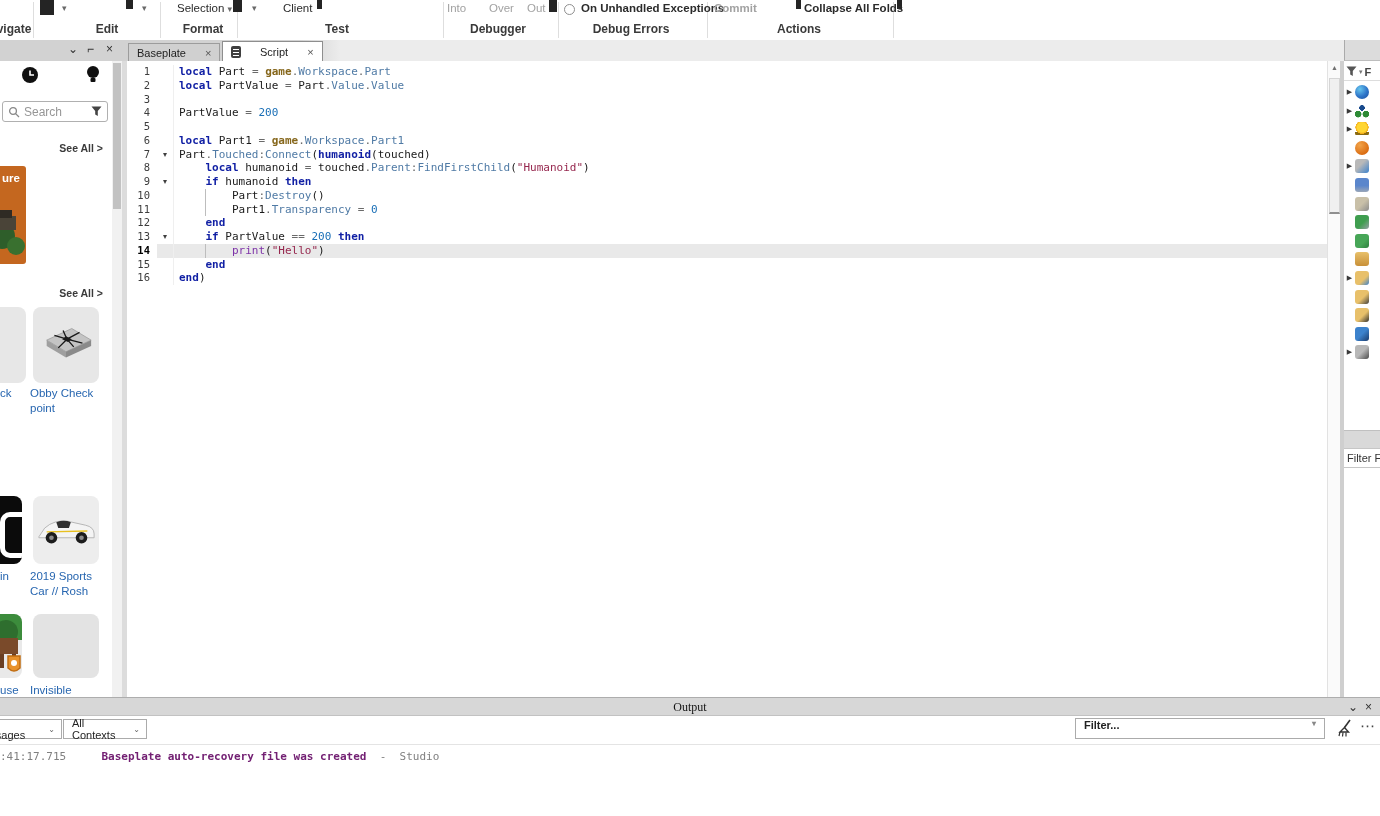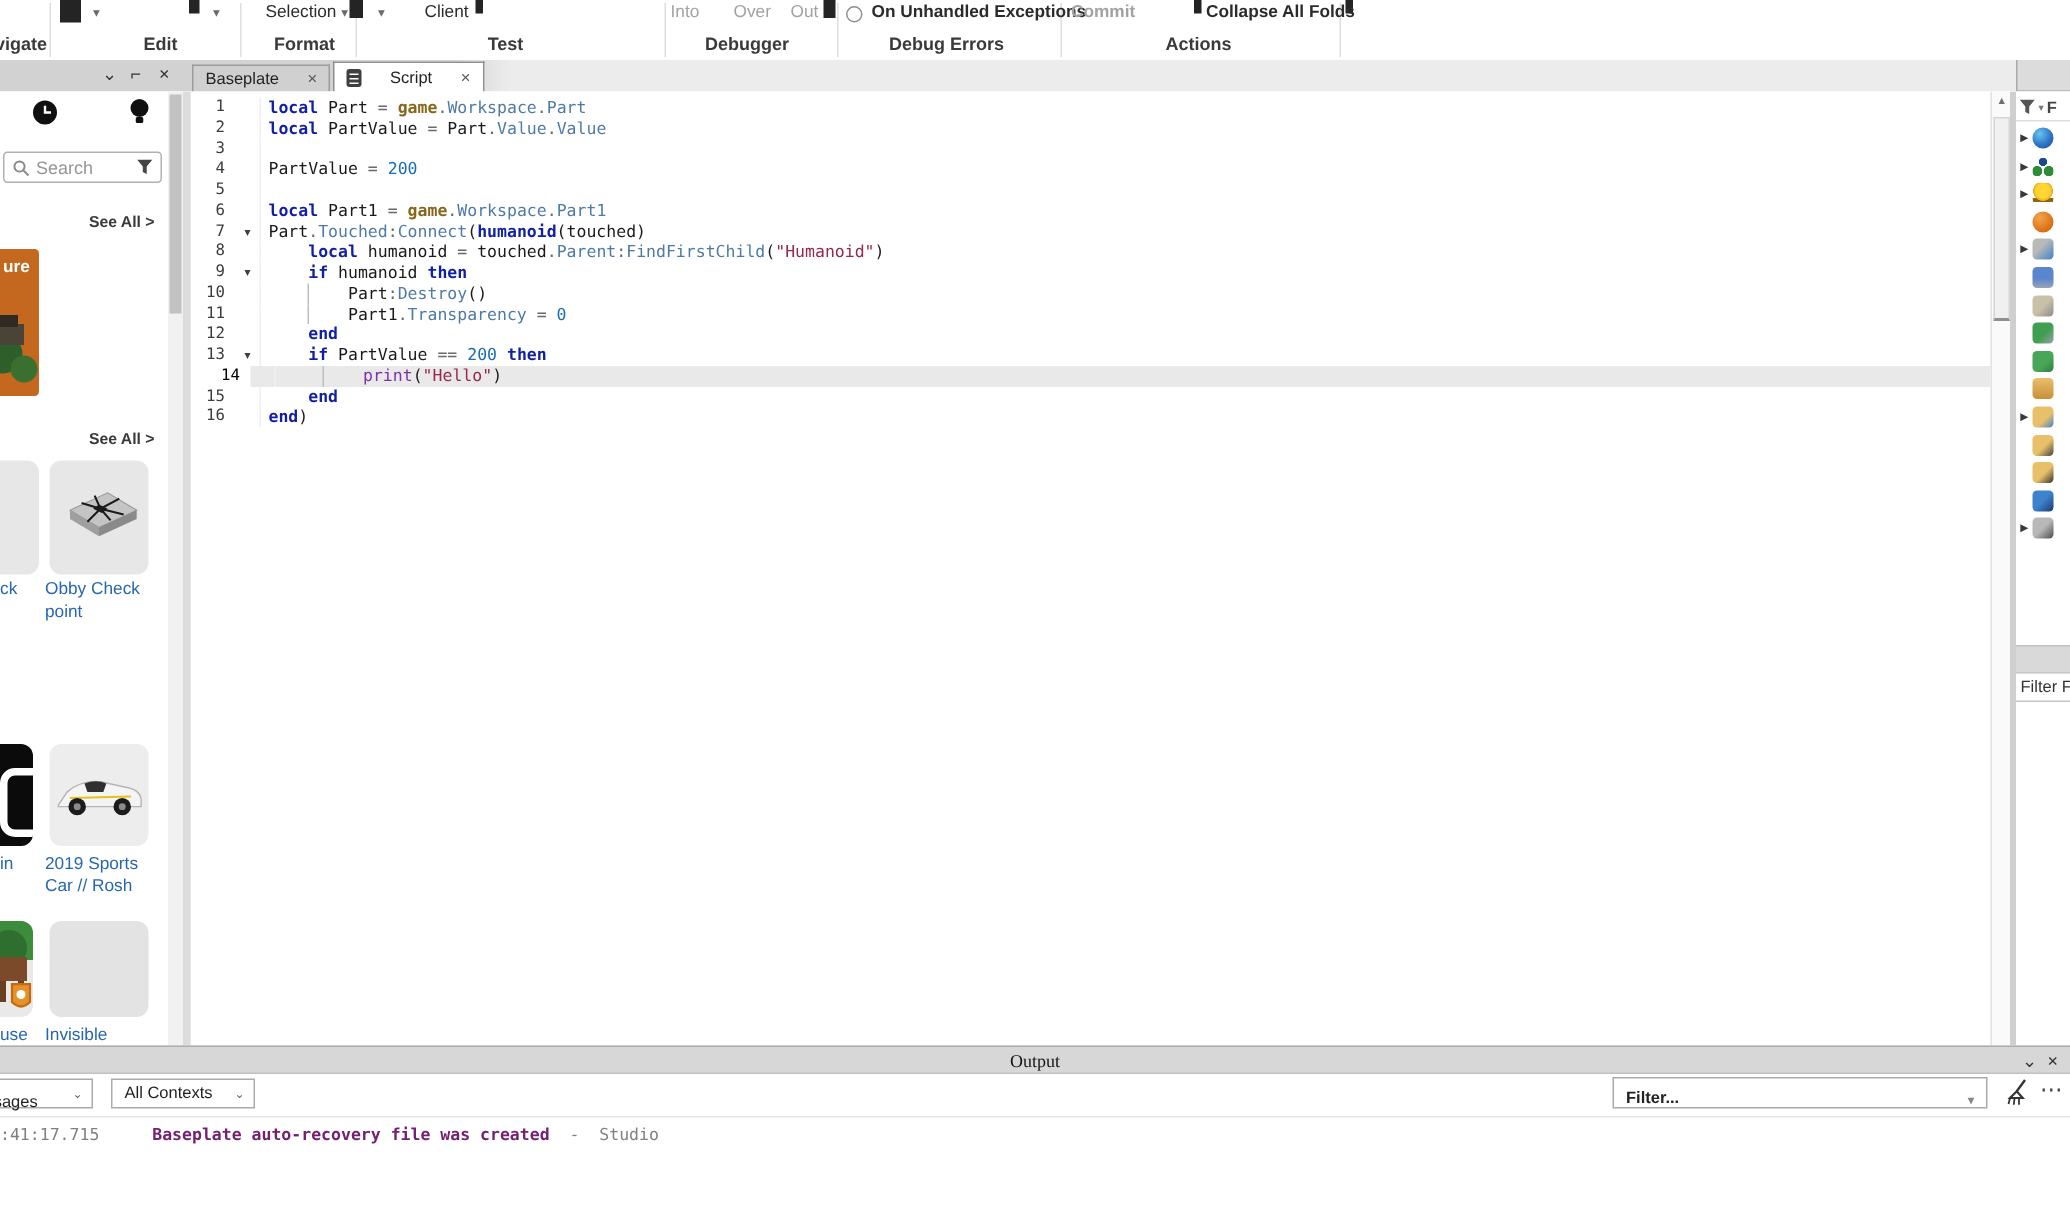--- a/index.html
+++ b/index.html
@@ -46,21 +46,21 @@
   .paneldiv{position:absolute;left:122px;top:0;width:5px;height:636px;background:#dcdcdc;border-right:1px solid #c2c2c2;}
   
   .editor{position:absolute;left:127px;top:0;width:1200px;height:636px;background:#fff;padding-top:4px;box-sizing:border-box;}
   .cl{display:flex;height:13.75px;align-items:stretch;}
   .ln{width:30px;text-align:right;padding-right:7px;box-sizing:border-box;
       font-family:"DejaVu Sans Mono",monospace;font-size:10.5px;color:#3d3d3d;line-height:13.75px;}
   .fold{width:16px;font-size:8px;color:#3f3f3f;line-height:13.75px;text-align:center;}
   pre.code{margin:0;flex:1;font-family:"DejaVu Sans Mono",monospace;font-size:11px;line-height:13.75px;
            color:#1a1a1a;white-space:pre;position:relative;padding-left:5px;border-left:1px solid #efefef;}
   .cl.hl .fold,.cl.hl pre.code{background:#e9e9e9;}
-  .cl.hl .ln{font-weight:400;color:#000;margin-left:10px;}
+  .cl.hl .ln{font-weight:700;color:#000;}
   .guide{position:absolute;left:31px;top:0;bottom:0;border-left:1px solid #bdbdbd;}
   .tk-k{color:#101fa4;font-weight:bold;}
   .tk-g{color:#86671c;font-weight:bold;}
   .tk-p{color:#4f7aa5;}
   .tk-n{color:#186eb6;}
   .tk-s{color:#96274e;}
   .tk-o{color:#6a6a6a;}
   .tk-b{color:#7d32a8;}
   .tk-t{color:#1a1a1a;}
   
@@ -106,21 +106,21 @@
   
   .output-hdr{left:0;top:697px;width:1380px;height:19px;background:#d7d7d7;
               border-top:1px solid #adadad;border-bottom:1px solid #c2c2c2;box-sizing:border-box;}
   .output-title{position:absolute;left:0;right:0;top:2px;text-align:center;font-size:12px;color:#141414;font-family:Liberation Serif, serif;}
   .ohicon{position:absolute;top:2px;font-size:12px;color:#333;}
   .output-bar{left:0;top:716px;width:1380px;height:28px;background:#fff;}
   .dd{position:absolute;top:3px;height:20px;border:1px solid #ababab;background:#fff;box-sizing:border-box;
       display:flex;align-items:center;font-size:11px;color:#1f1f1f;padding:0 6px 0 8px;}
   .dd .cv{margin-left:auto;font-size:8px;color:#666;padding-left:8px;}
   .filtercombo{position:absolute;left:1075px;top:2px;width:250px;height:21px;border:1px solid #ababab;
-               box-sizing:border-box;display:flex;align-items:flex-end;font-size:11px;font-weight:600;color:#222;
+               box-sizing:border-box;display:flex;align-items:flex-start;font-size:11px;font-weight:600;color:#222;
                padding:0 8px;background:#fff;}
   .filtercombo .cv{margin-left:auto;font-size:8px;color:#888;}
   .more{position:absolute;left:1360px;top:1px;font-size:15px;color:#444;letter-spacing:1px;}
   .output-body{left:0;top:744px;width:1380px;height:72px;background:#fff;border-top:1px solid #e4e4e4;}
   .logline{position:absolute;left:0;top:5px;font-family:"DejaVu Sans Mono",monospace;font-size:11px;white-space:pre;}
   .logtime,.logsep,.logsrc{color:#808080;}
   .logmsg{color:#732073;font-weight:bold;padding-left:22px;}
   svg{display:block;}
 </style>
 </head>
@@ -439,21 +439,21 @@
   <div class="output-title">Output</div>
   <span class="ohicon" style="left:1348px">⌄</span>
   <span class="ohicon" style="left:1365px">×</span>
 </div>
 
 <div class="abs output-bar">
   <div class="dd" style="left:-34px;width:96px">
     <span>All Messages</span>
     <span class="cv">⌄</span>
   </div>
-  <div class="dd" style="left:74px;width:96px">
+  <div class="dd" style="left:63px;width:84px">
     <span>All Contexts</span>
     <span class="cv">⌄</span>
   </div>
   <div class="filtercombo">
     <span>Filter...</span>
     <span class="cv">▾</span>
   </div>
   <svg width="16" height="19" style="position:absolute;left:1336px;top:3px" viewBox="0 0 16 19">
     <path d="M14 1 L8.5 8.5" stroke="#333" stroke-width="1.6" fill="none"></path>
     <path d="M8.5 8.5 L4 13 H12.5 Z" fill="none" stroke="#333" stroke-width="1.4"></path>

